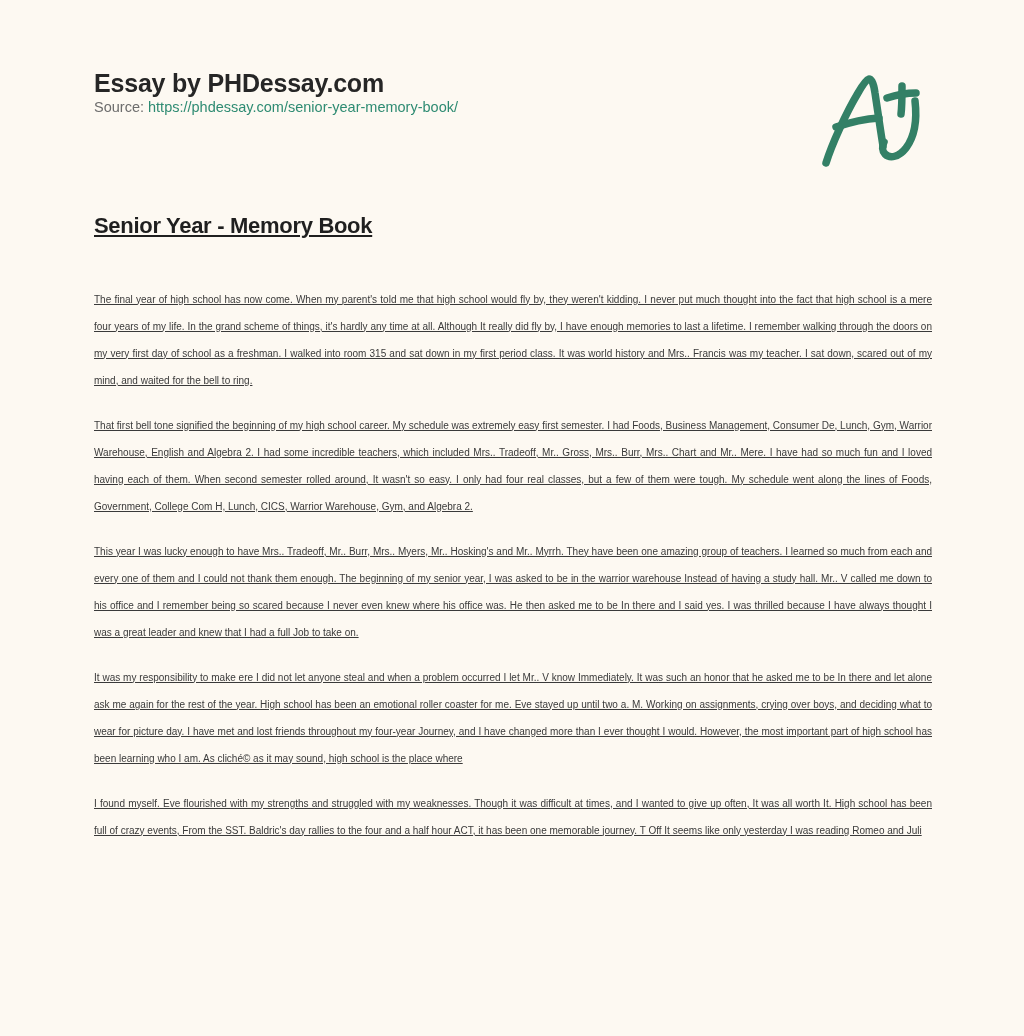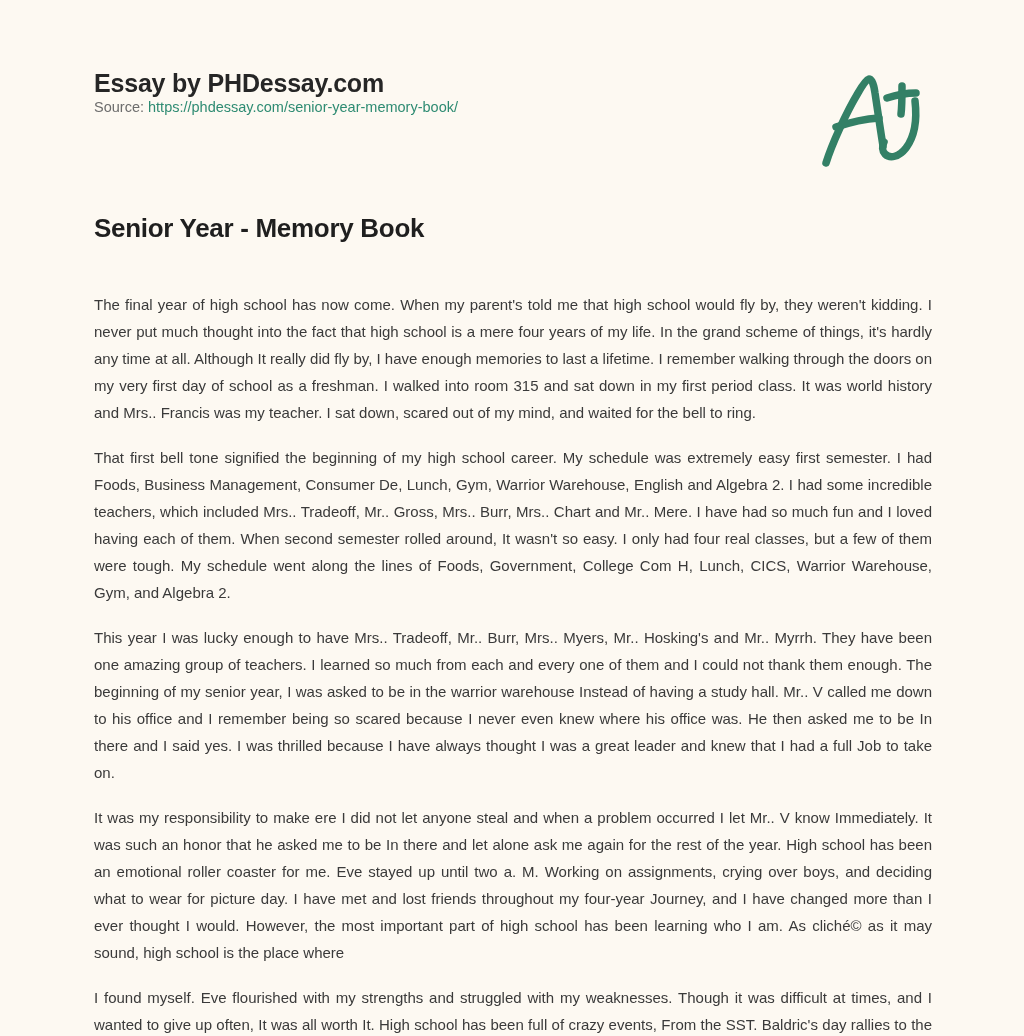--- a/index.html
+++ b/index.html
@@ -78,38 +78,40 @@
   
   .article {
     position: absolute;
     left: 94px;
     top: 212px;
     width: 838px;
   }
 
   .article-title {
     margin: 0;
-    font-size: 26px;
+    font-size: 22px;
     font-weight: bold;
     letter-spacing: -0.3px;
     color: #1f1f1f;
     line-height: 1.25;
+    text-decoration: underline;
   }
 
   .article-body {
     margin-top: 46px;
   }
 
   .article-body p {
     margin: 0 0 18px 0;
-    font-size: 15px;
+    font-size: 10px;
     line-height: 27px;
     text-align: justify;
     color: #3a3a3a;
     hyphens: none;
+    text-decoration: underline;
   }
 
   .article-body p:last-child {
     margin-bottom: 0;
   }
 </style>
 </head>
 <body>
 
 <div class="page">

